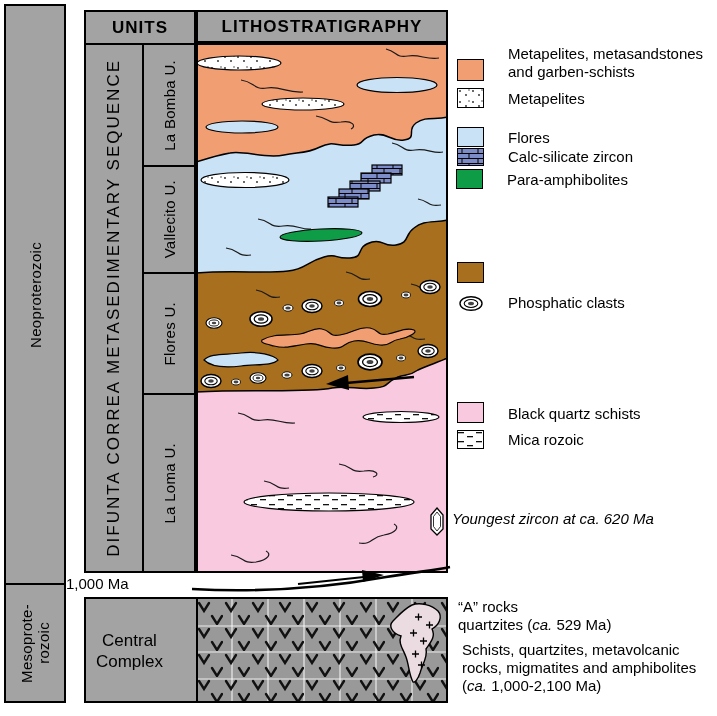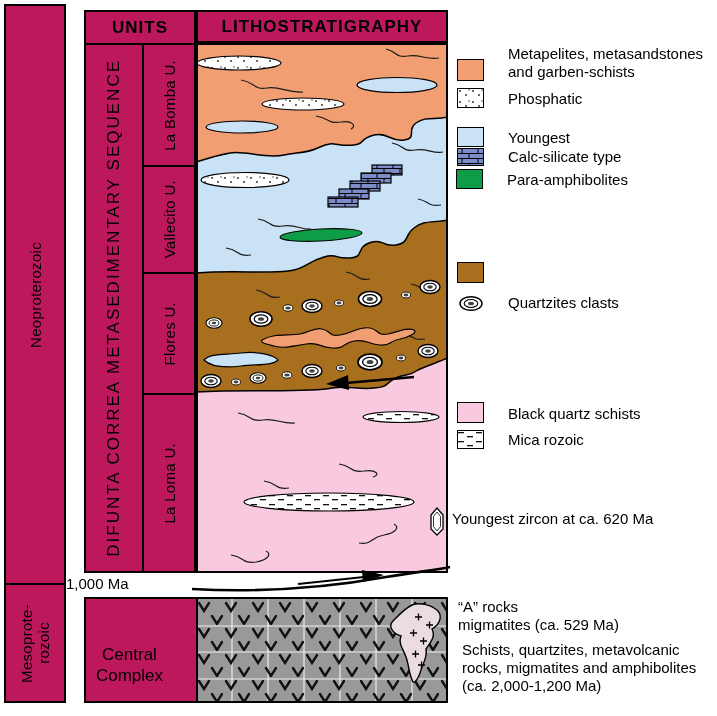--- a/index.html
+++ b/index.html
@@ -2,32 +2,32 @@
 <html><head>
 <meta charset="utf-8">
 <style>
   html,body { margin:0; padding:0; }
   body {
     width:717px; height:716px; position:relative; overflow:hidden;
     background:#fff; color:#000;
     font-family:"Liberation Sans", sans-serif;
   }
   .abs { position:absolute; }
-  .box { border:2px solid #000; box-sizing:border-box; background:#be185d; }
+  .box { border:2px solid #000; box-sizing:border-box; background:#a3a3a3; }
   .center { display:flex; align-items:center; justify-content:center; }
   .vtext { writing-mode:vertical-rl; transform:rotate(180deg); text-orientation:mixed; white-space:nowrap; }
   .hdr { font-size:17px; font-weight:bold; letter-spacing:1px; }
   .lbl { font-size:15px; line-height:18px; }
   .era-label { font-size:15px; letter-spacing:.3px; }
   .seq-label { font-size:17px; letter-spacing:2px; }
   .unit-label { font-size:15px; letter-spacing:.3px; }
   .divider { position:absolute; background:#000; }
   .legend-item { display:flex; align-items:flex-end; gap:24px; }
   .legend-item svg { flex:0 0 auto; display:block; }
-  .ital { }
+  .ital { font-style:italic; }
   .cc-label { font-size:17px; text-align:center; line-height:21px; }
 </style>
 </head>
 <body>
 
 <svg width="0" height="0" class="abs" aria-hidden="true">
   <defs>
     <pattern id="p-dots" width="13" height="11" patternUnits="userSpaceOnUse">
       <rect width="13" height="11" fill="#fff"></rect>
       <circle cx="3" cy="3" r="0.9" fill="#222"></circle>
@@ -249,21 +249,21 @@
 
 <svg class="abs" style="left:186px;top:560px" width="272" height="42" viewBox="0 0 272 42">
   <path d="M6,29 C80,33 150,26 200,17 C230,12 250,10 264,7" fill="none" stroke="#000" stroke-width="2.6"></path>
   <path d="M112,24 L178,17" stroke="#000" stroke-width="2.2" fill="none"></path>
   <polygon points="176,10 198,15 177,22" fill="#000"></polygon>
 </svg>
 
 <div class="abs lbl" style="left:66px;top:575px">1,000 Ma</div>
 
 <div class="abs box" style="left:84px;top:597px;width:364px;height:106px">
-  <div class="abs center cc-label" style="left:0;top:15px;width:87px;height:102px">
+  <div class="abs center cc-label" style="left:0;top:1px;width:87px;height:102px">
     <div style="width:85px">Central Complex</div>
   </div>
   <svg class="abs" style="left:110px;top:0" width="250" height="102" viewBox="0 0 250 102">
     <rect x="0" y="0" width="250" height="102" fill="#999999"></rect>
     <g stroke="rgba(255,255,255,0.8)" stroke-width="1.2">
       <path d="M36,0V102 M72,0V102 M108,0V102 M144,0V102 M180,0V102 M216,0V102"></path>
       <path d="M0,27H250 M0,53H250 M0,80H250"></path>
     </g>
     <rect x="0" y="0" width="250" height="102" fill="url(#p-v)"></rect>
     <path stroke="#000" stroke-width="1.4" d="M216,6 C224,3 236,6 242,12 C247,18 243,26 236,30 C240,38 234,44 230,50 C232,58 226,66 224,74 C222,80 219,84 217,83 C213,76 213,66 210,58 C207,50 202,44 205,37 C196,34 192,27 197,22 C203,16 208,10 216,6 Z" fill="#EBDCE2"></path>
@@ -283,35 +283,35 @@
   <svg width="27" height="22">
       <rect x="0.5" y="0.5" width="26" height="21" stroke="#000" fill="#F29E73"></rect>
     </svg>
   <span class="lbl" style="width:212px">Metapelites, metasandstones and garben-schists</span>
 </div>
 
 <div class="abs legend-item" style="left:457px;top:88px">
   <svg width="27" height="20">
       <rect x="0.5" y="0.5" width="26" height="19" stroke="#000" fill="url(#p-dots)"></rect>
     </svg>
-  <span class="lbl">Phosphatic</span>
+  <span class="lbl">Metapelites</span>
 </div>
 
 <div class="abs legend-item" style="left:457px;top:127px">
   <svg width="27" height="20">
       <rect x="0.5" y="0.5" width="26" height="19" stroke="#000" fill="#C9E2F5"></rect>
     </svg>
-  <span class="lbl">Youngest</span>
+  <span class="lbl">Flores</span>
 </div>
 
 <div class="abs legend-item" style="left:457px;top:148px">
   <svg width="27" height="18">
       <rect x="0.5" y="0.5" width="26" height="17" stroke="#000" fill="url(#p-brick)"></rect>
     </svg>
-  <span class="lbl">Calc-silicate type</span>
+  <span class="lbl">Calc-silicate zircon</span>
 </div>
 
 <div class="abs legend-item" style="left:456px;top:169px">
   <svg width="27" height="20">
       <rect x="0.5" y="0.5" width="26" height="19" stroke="#000" fill="#0F9C46"></rect>
     </svg>
   <span class="lbl">Para-amphibolites</span>
 </div>
 
 <div class="abs legend-item" style="left:457px;top:262px">
@@ -321,39 +321,39 @@
 </div>
 
 <div class="abs legend-item" style="left:458px;top:294px">
   <svg width="26" height="17">
     <g transform="translate(13,8.5)">
         <ellipse rx="11" ry="6.8" fill="#fff" stroke="#000" stroke-width="1.4"></ellipse>
         <ellipse rx="6.8" ry="4" fill="none" stroke="#000" stroke-width="1.1"></ellipse>
         <ellipse rx="3" ry="1.8" fill="#444"></ellipse>
       </g>
   </svg>
-  <span class="lbl">Quartzites clasts</span>
+  <span class="lbl">Phosphatic clasts</span>
 </div>
 
 <div class="abs legend-item" style="left:457px;top:402px">
   <svg width="27" height="21">
       <rect x="0.5" y="0.5" width="26" height="20" stroke="#000" fill="#F9C9DF"></rect>
     </svg>
   <span class="lbl">Black quartz schists</span>
 </div>
 
 <div class="abs legend-item" style="left:457px;top:430px">
   <svg width="27" height="19">
       <rect x="0.5" y="0.5" width="26" height="18" stroke="#000" fill="url(#p-dash)"></rect>
     </svg>
   <span class="lbl">Mica rozoic</span>
 </div>
 
 <div class="abs lbl ital" style="left:452px;top:510px">Youngest zircon at ca. 620 Ma</div>
 
 <div class="abs lbl" style="left:458px;top:598px">
   <div>“A” rocks</div>
-  <div><span>migmatites (</span><span class="ital">ca.</span><span> 529 Ma)</span></div>
+  <div><span>quartzites (</span><span class="ital">ca.</span><span> 529 Ma)</span></div>
 </div>
 
 <div class="abs lbl" style="left:462px;top:641px;width:252px">
-  <span>Schists, quartzites, metavolcanic rocks, migmatites and amphibolites (</span><span class="ital">ca.</span><span> 2,000-1,200 Ma)</span>
+  <span>Schists, quartzites, metavolcanic rocks, migmatites and amphibolites (</span><span class="ital">ca.</span><span> 1,000-2,100 Ma)</span>
 </div>
 
 </body></html>

